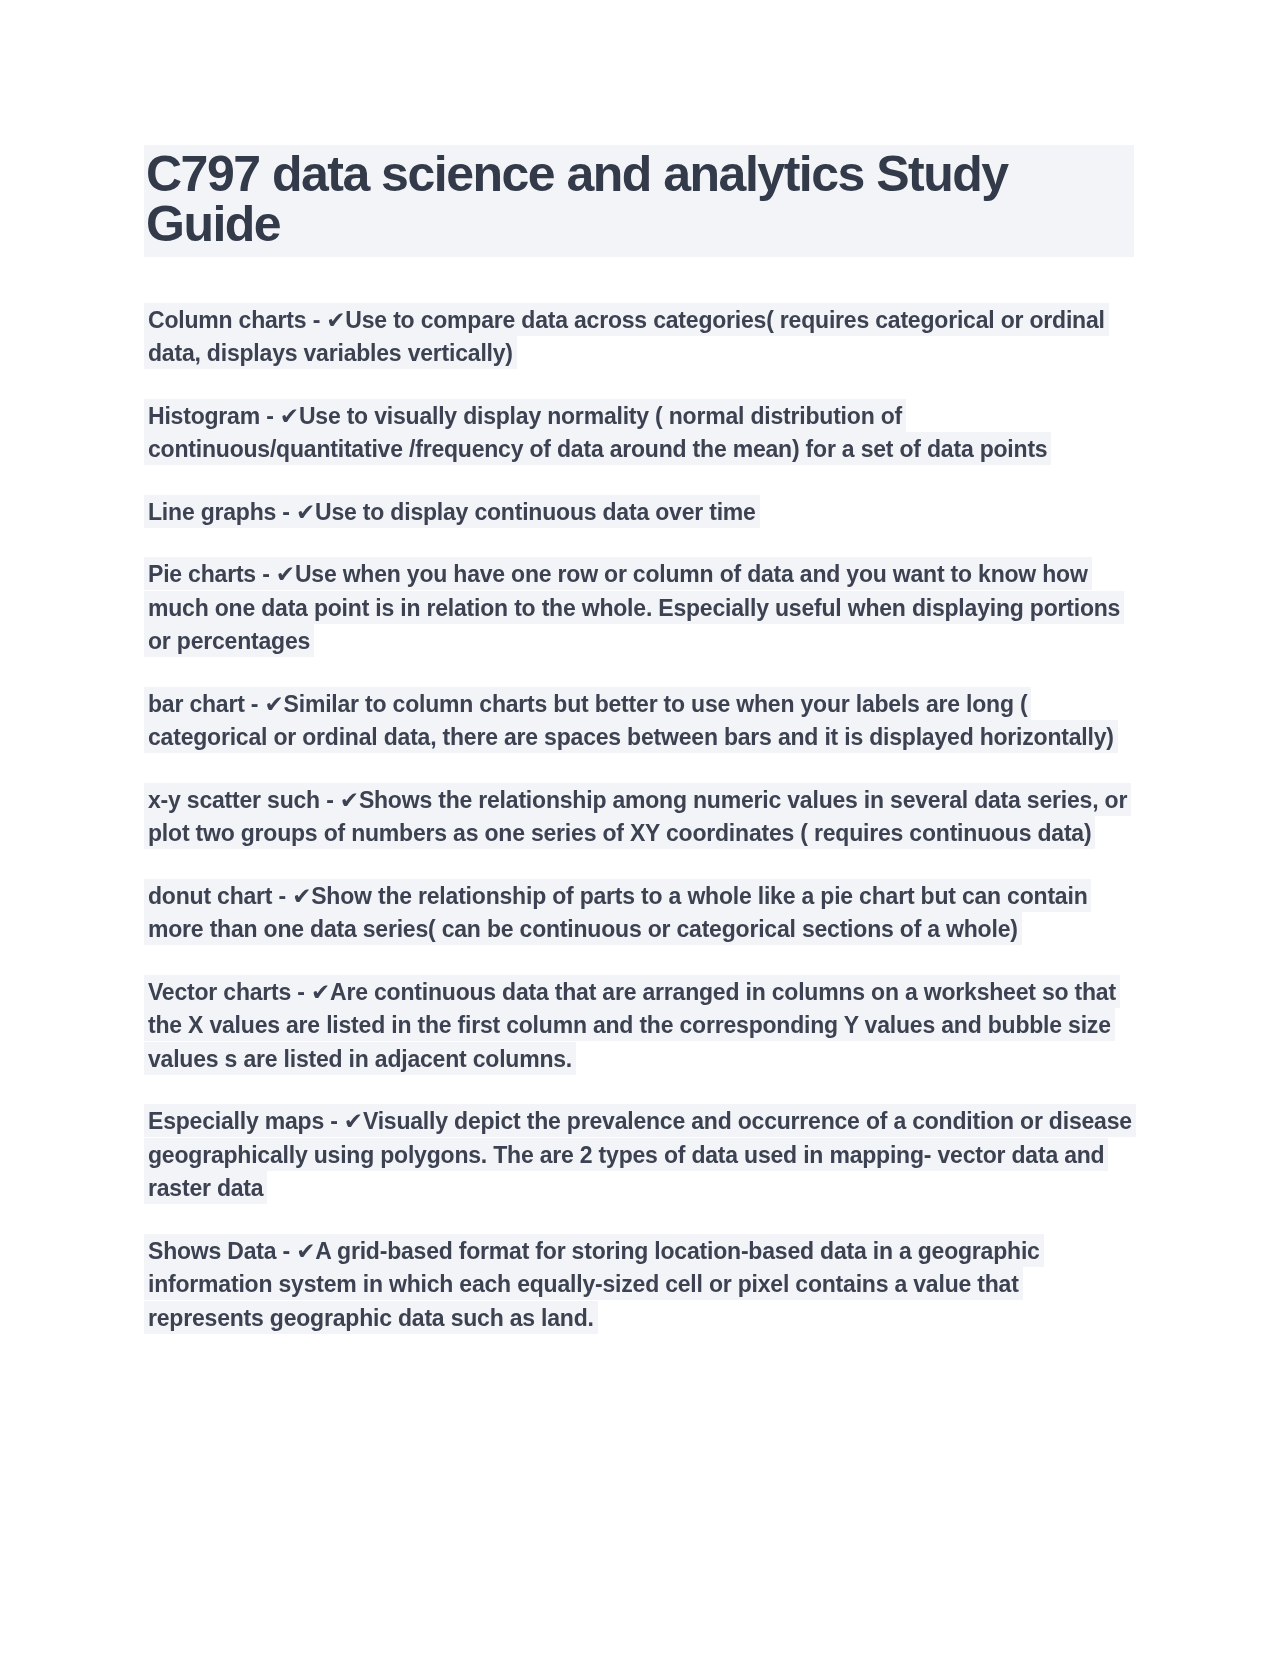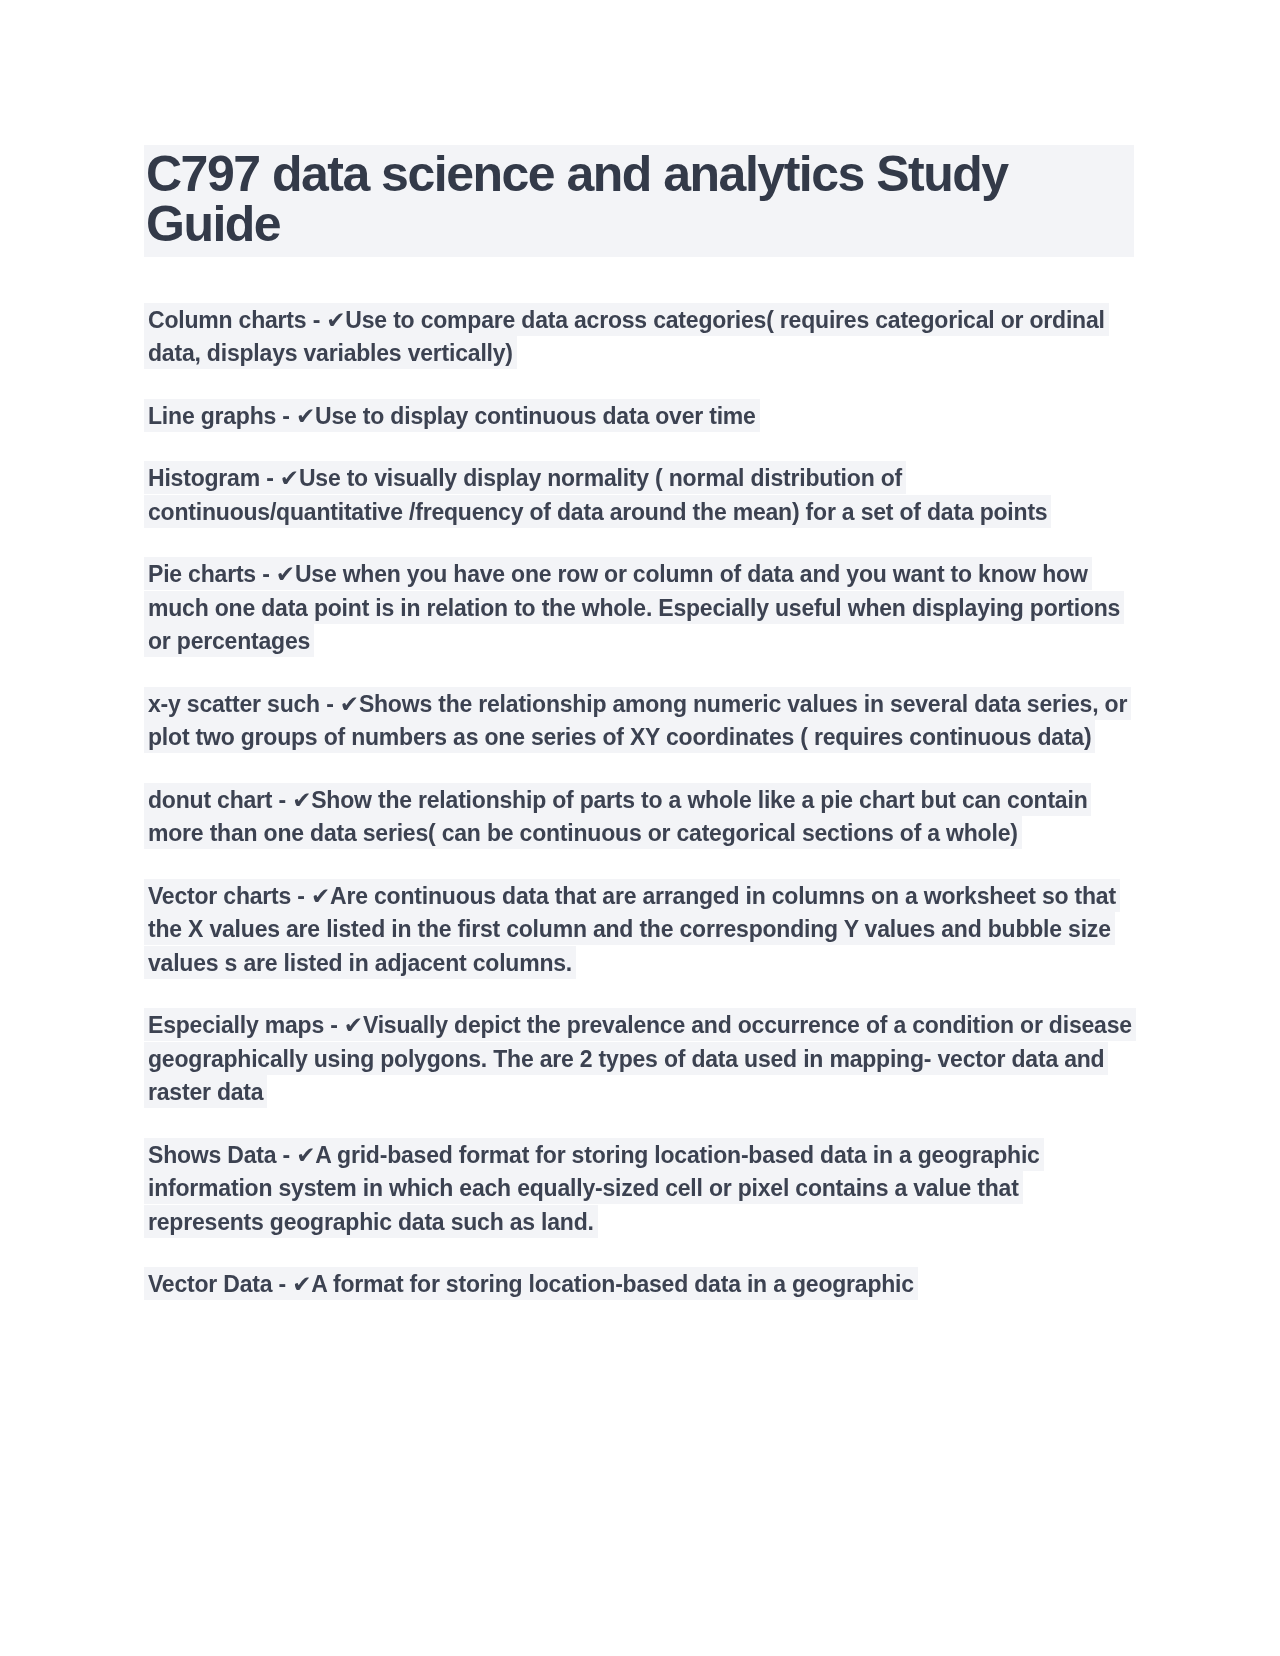--- a/index.html
+++ b/index.html
@@ -52,32 +52,32 @@
 </style>
 </head>
 <body>
 
 <div class="page">
 
   <h1 class="doc-title"><span class="title-text">C797 data science and analytics Study Guide</span></h1>
 
   <p class="entry"><span class="hl"><span>Column charts</span><span> - </span><span class="check">✔</span><span>Use to compare data across categories( requires categorical or ordinal data, displays variables vertically)</span></span></p>
 
+  <p class="entry"><span class="hl"><span>Histogram</span><span> - </span><span class="check">✔</span><span>Use to visually display normality ( normal distribution of continuous/quantitative /frequency of data around the mean) for a set of data points</span></span></p>
+
   <p class="entry"><span class="hl"><span>Line graphs</span><span> - </span><span class="check">✔</span><span>Use to display continuous data over time</span></span></p>
-
-  <p class="entry"><span class="hl"><span>Histogram</span><span> - </span><span class="check">✔</span><span>Use to visually display normality ( normal distribution of continuous/quantitative /frequency of data around the mean) for a set of data points</span></span></p>
 
   <p class="entry"><span class="hl"><span>Pie charts</span><span> - </span><span class="check">✔</span><span>Use when you have one row or column of data and you want to know how much one data point is in relation to the whole. Especially useful when displaying portions or percentages</span></span></p>
 
+  <p class="entry"><span class="hl"><span>bar chart</span><span> - </span><span class="check">✔</span><span>Similar to column charts but better to use when your labels are long ( categorical or ordinal data, there are spaces between bars and it is displayed horizontally)</span></span></p>
 
   <p class="entry"><span class="hl"><span>x-y scatter such</span><span> - </span><span class="check">✔</span><span>Shows the relationship among numeric values in several data series, or plot two groups of numbers as one series of XY coordinates ( requires continuous data)</span></span></p>
 
   <p class="entry"><span class="hl"><span>donut chart</span><span> - </span><span class="check">✔</span><span>Show the relationship of parts to a whole like a pie chart but can contain more than one data series( can be continuous or categorical sections of a whole)</span></span></p>
 
   <p class="entry"><span class="hl"><span>Vector charts</span><span> - </span><span class="check">✔</span><span>Are continuous data that are arranged in columns on a worksheet so that the X values are listed in the first column and the corresponding Y values and bubble size values s are listed in adjacent columns.</span></span></p>
 
   <p class="entry"><span class="hl"><span>Especially maps</span><span> - </span><span class="check">✔</span><span>Visually depict the prevalence and occurrence of a condition or disease geographically using polygons. The are 2 types of data used in mapping- vector data and raster data</span></span></p>
 
   <p class="entry"><span class="hl"><span>Shows Data</span><span> - </span><span class="check">✔</span><span>A grid-based format for storing location-based data in a geographic information system in which each equally-sized cell or pixel contains a value that represents geographic data such as land.</span></span></p>
 
-  <p class="entry"><span class="hl"><span>Vector Data</span><span> - </span><span class="check">✔</span><span>A format for storing location-based data in a geographic</span></span></p>
 
 </div>
 
 </body></html>

